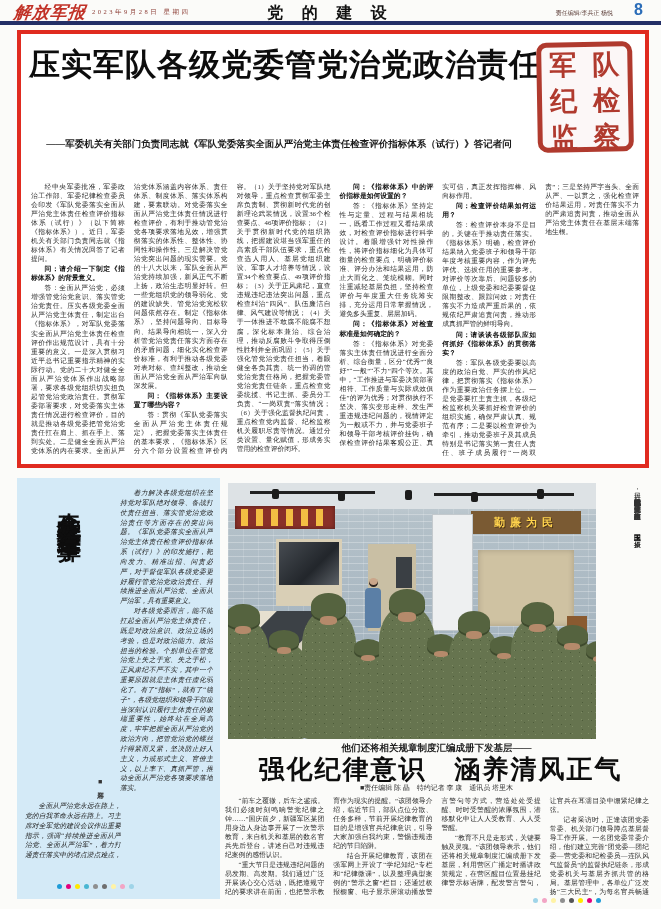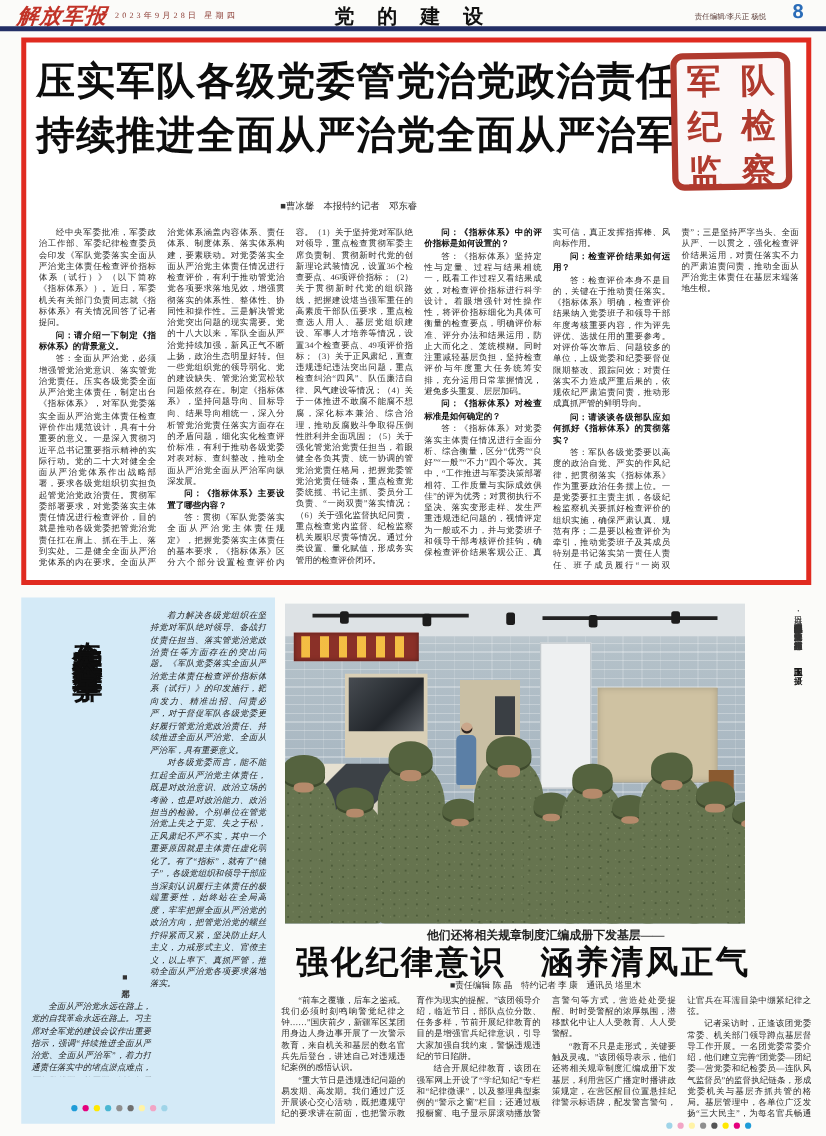--- a/index.html
+++ b/index.html
@@ -108,21 +108,21 @@
 
   
   .vcap { position:absolute; left:600px; top:483px; width:44px; height:256px;
     writing-mode:vertical-rl; text-orientation:upright; font-size:6.8px; line-height:1.6;
     color:#333; padding:4px 2px; }
   .vcap .credit { font-weight:bold; margin-top:8px; color:#111; }
 
   
   .kicker { position:absolute; left:225px; top:742px; width:423px; text-align:center;
     font-weight:bold; font-size:9.5px; color:#222; }
-  .headline2 { position:absolute; left:207px; top:752px; width:423px; text-align:center;
+  .headline2 { position:absolute; left:229px; top:752px; width:423px; text-align:center;
     font-family:"Liberation Sans", sans-serif; font-weight:900; font-size:26px;
     letter-spacing:2px; color:#0d0d0d; }
   .byline2 { position:absolute; left:225px; top:783px; width:423px; text-align:center;
     font-size:7px; color:#333; }
   .bottom-body { position:absolute; left:225px; top:796px; width:424px; height:106px;
     column-count:4; column-gap:9px; column-fill:auto; overflow:hidden;
     font-size:6.8px; line-height:1.33; text-align:justify; color:#2b2b2b; }
   .bottom-body p { text-indent:2em; margin-bottom:1px; }
 </style>
 </head>
@@ -136,23 +136,22 @@
   </div>
   <div class="section-title">党 的 建 设</div>
   <div class="hdr-editors">责任编辑/李兵正 杨悦</div>
   <div class="page-num">8</div>
 </div>
 <div class="hdr-rule"></div>
 
 <div class="main-box">
   <div class="headline-wrap">
     <div class="headline">压实军队各级党委管党治党政治责任</div>
-    <div class="headline">持续推进全面从严治党全面从严治军</div>
-  </div>
-  <div class="byline1">■曹冰馨　本报特约记者　邓东睿</div>
+  </div>
+  <div class="subtitle">——军委机关有关部门负责同志就《军队党委落实全面从严治党主体责任检查评价指标体系（试行）》答记者问</div>
   <div class="seal" id="seal">
       <span>军</span>
       <span>队</span>
       <span>纪</span>
       <span>检</span>
       <span>监</span>
       <span>察</span>
     </div>
   <div class="main-body" id="main-body">
       <p>经中央军委批准，军委政治工作部、军委纪律检查委员会印发《军队党委落实全面从严治党主体责任检查评价指标体系（试行）》（以下简称《指标体系》）。近日，军委机关有关部门负责同志就《指标体系》有关情况回答了记者提问。</p>
@@ -200,20 +199,21 @@
   <div class="track" style="left:6%; width:34%;"></div>
   <div class="track" style="left:56%; width:38%; top:10px;"></div>
   <div class="spot" style="left:12%; top:6px;"></div>
   <div class="spot" style="left:30%; top:8px;"></div>
   <div class="spot" style="left:48%; top:7px;"></div>
   <div class="spot" style="left:66%; top:9px;"></div>
   <div class="spot" style="left:84%; top:6px;"></div>
   <div class="banner-l">
       <i></i>
     </div>
+  <div class="banner-r">勤廉为民</div>
   <div class="panel-bw">
       <i></i>
     </div>
   <div class="panel-bw2"></div>
   <div class="panel-c">
       <i></i>
     </div>
   <div class="door"></div>
   <div class="panel-r"></div>
   <div class="num-board">2</div>

